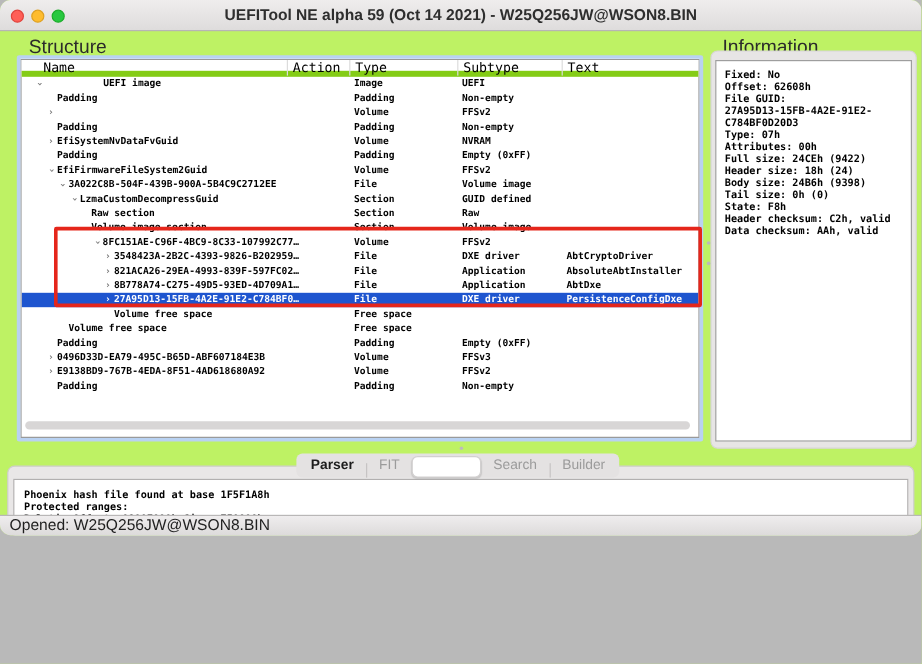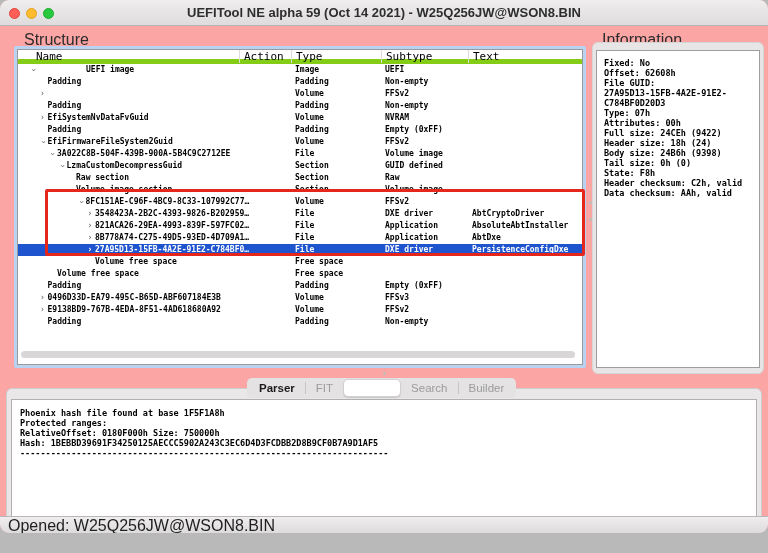--- a/index.html
+++ b/index.html
@@ -1,18 +1,18 @@
 <!DOCTYPE html>
 <html><head>
 <meta charset="utf-8">
 <style>
   * { margin:0; padding:0; box-sizing:border-box; }
   html,body { width:768px; height:553px; background:#b9b9b9; font-family:"Liberation Sans",sans-serif; }
   #window {
-    position:relative; width:768px; height:533px; background:#fca5a5;
+    position:relative; width:768px; height:446px; background:#bef264;
     border-radius:9px; overflow:hidden;
   }
   
   #titlebar {
     position:absolute; left:0; top:0; width:768px; height:26px;
     background:linear-gradient(#efeded,#dedcdc); border-bottom:1px solid #b7b5b5;
   }
   .tl { position:absolute; top:8px; width:11px; height:11px; border-radius:50%; }
   #title {
     position:absolute; left:0; right:0; top:5px; text-align:center;
@@ -70,21 +70,21 @@
     position:absolute; left:596px; top:50px; width:164px; height:318px;
     background:#fff; border:1px solid #9e9e9e;
     font-family:"DejaVu Sans Mono",monospace; font-size:8.5px; font-weight:bold; color:#000;
     line-height:10px; padding:7px 0 0 7px; overflow:hidden;
   }
   
   .dot { position:absolute; width:3px; height:3px; border-radius:50%; background:#bdbbbb; }
   
   #tab-bar {
     position:absolute; left:247px; top:378px; height:20px;
-    display:flex; align-items:center; background:#e4e2e2; border-radius:5px;
+    display:flex; align-items:flex-end; background:#e4e2e2; border-radius:5px;
     padding:0 2px; z-index:4;
   }
   .tab {
     font-size:11.5px; padding:0 10px; height:20px; line-height:20px; color:#9b9b9b;
     text-align:center;
   }
   .tab.active { color:#1c1c1c; font-weight:bold; }
   .tab.selected-pill {
     background:#fff; border:1px solid #d2d0d0; border-radius:5px; height:18px;
     line-height:16px; min-width:58px; box-shadow:0 1px 1px rgba(0,0,0,0.12);
@@ -99,21 +99,21 @@
     position:absolute; left:11px; top:399px; width:746px; height:129px;
     background:#fff; border:1px solid #b2b0b0;
     font-family:"DejaVu Sans Mono",monospace; font-size:8.5px; font-weight:bold; color:#000;
     line-height:10px; padding:8px 0 0 8px; overflow:hidden; white-space:pre;
   }
   
   #status-bar {
     position:absolute; left:0; bottom:0; width:768px; height:17px;
     background:linear-gradient(#efedee,#dddbdb); border-top:1px solid #b9b7b7;
   }
-  #status-text { position:absolute; left:8px; top:0; font-size:16px; color:#1f1f1f; }
+  #status-text { position:absolute; left:8px; top:0; font-size:13px; color:#1f1f1f; }
 </style>
 </head>
 <body>
 
 <div id="window">
 
   <div id="titlebar">
     <div class="tl" style="left:9px;  background:#ff5f57; border:1px solid #e0443e;"></div>
     <div class="tl" style="left:26px; background:#febc2e; border:1px solid #dea123;"></div>
     <div class="tl" style="left:43px; background:#28c840; border:1px solid #1dad2b;"></div>

